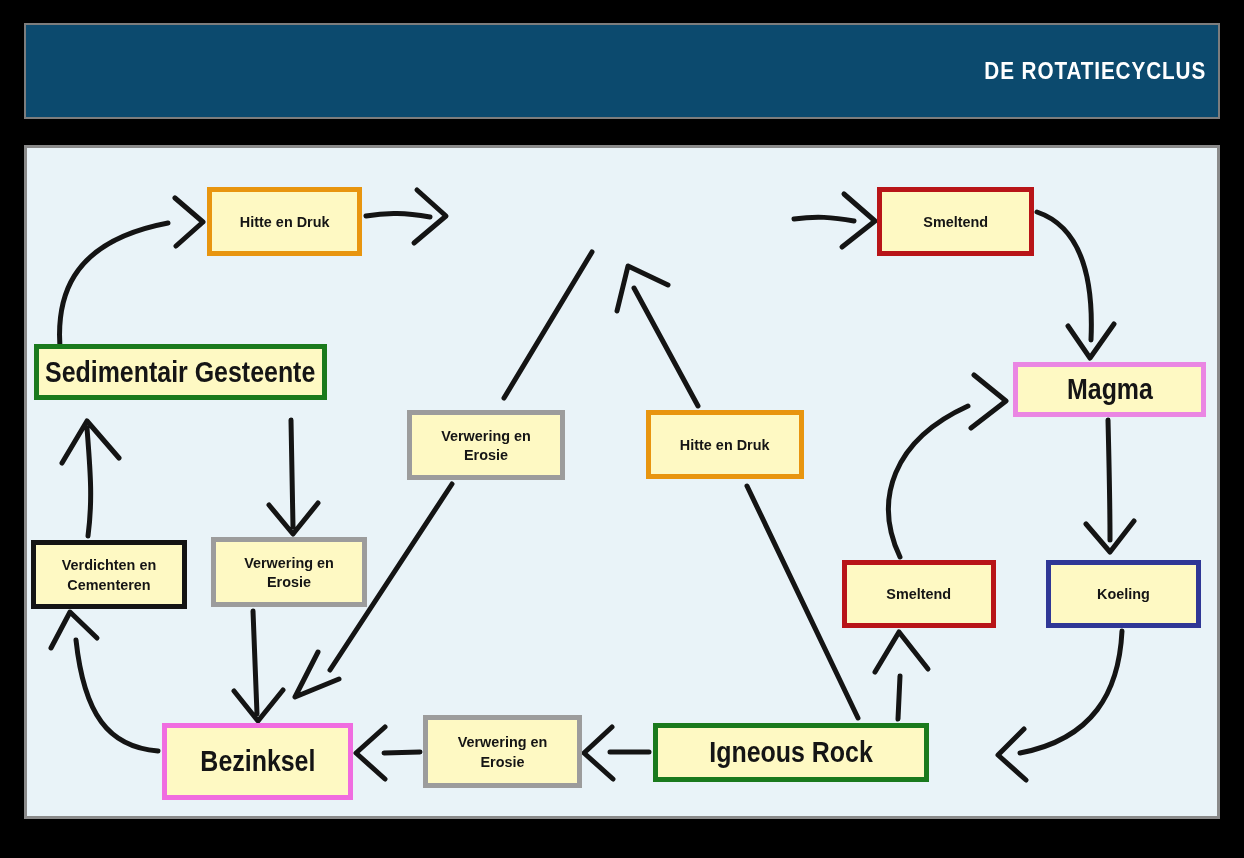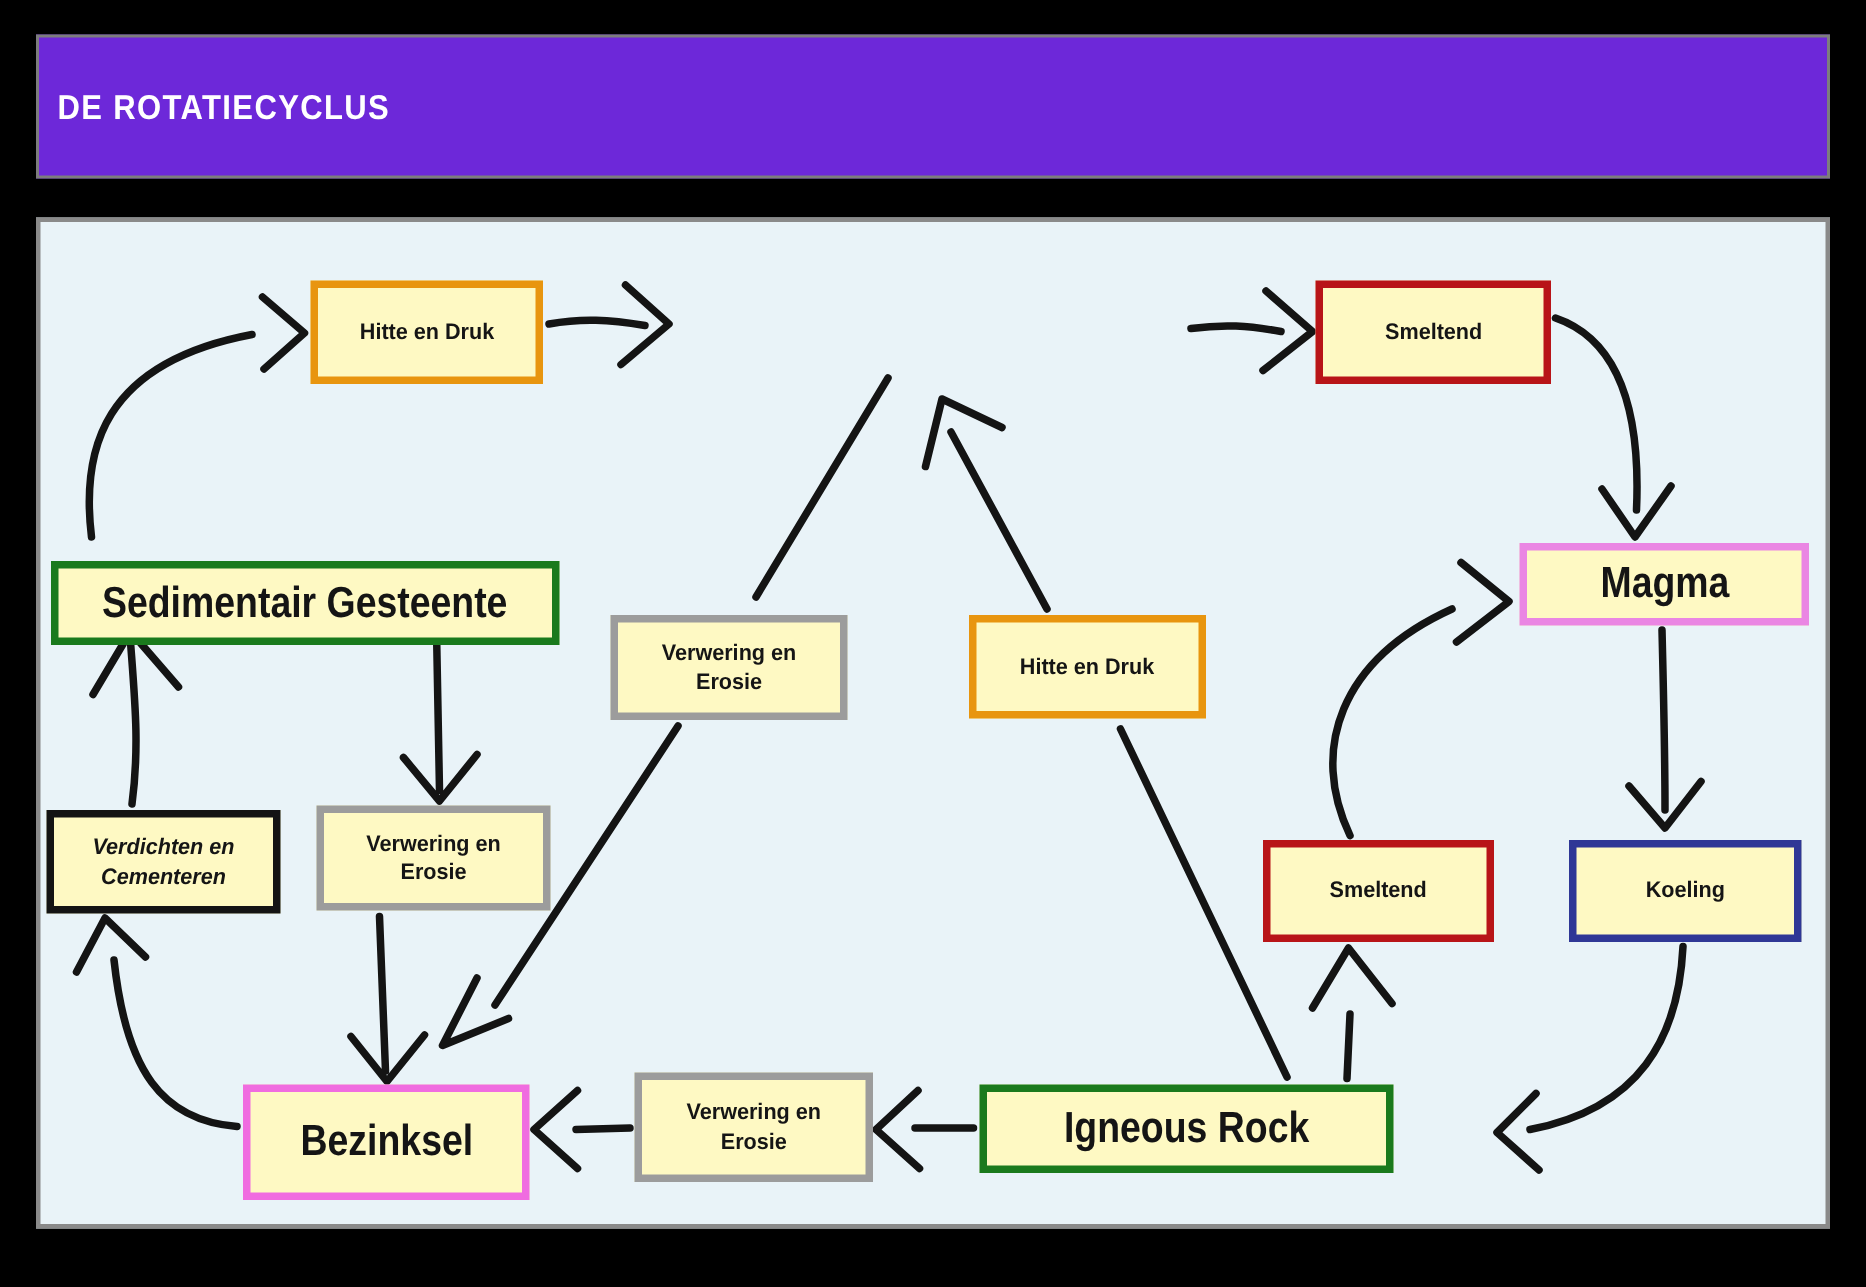--- a/index.html
+++ b/index.html
@@ -1,36 +1,36 @@
 <!DOCTYPE html>
 <html><head>
 <meta charset="utf-8">
 <style>
   html,body{margin:0;padding:0;background:#000;}
   #page{position:relative;width:1244px;height:858px;background:#000;
         font-family:"Liberation Sans",sans-serif;overflow:hidden;}
   #titlebox{position:absolute;left:24px;top:23px;width:1196px;height:96px;
-        border:2px solid #7d7d7d;box-sizing:border-box;background:#6d28d9;
-        display:flex;align-items:center;justify-content:flex-start;}
+        border:2px solid #7d7d7d;box-sizing:border-box;background:#0c4a6e;
+        display:flex;align-items:center;justify-content:flex-end;}
   #title{color:#fff;font-weight:bold;font-size:23px;letter-spacing:1px;
         display:inline-block;transform:scaleX(.9);white-space:nowrap;}
   #panel{position:absolute;left:24px;top:145px;width:1196px;height:674px;
         background:#e9f3f8;border:3px solid #8a8a8a;box-sizing:border-box;z-index:1;}
   #arrows{position:absolute;left:0;top:0;width:1244px;height:858px;z-index:2;}
   #arrows path{fill:none;stroke:#141414;stroke-width:5;stroke-linecap:round;stroke-linejoin:round;}
   .node{position:absolute;background:#fef9c3;border:5px solid #000;box-sizing:border-box;
         display:flex;align-items:center;justify-content:center;text-align:center;z-index:3;}
   .lbl{font-weight:bold;color:#151515;display:inline-block;}
   .sm .lbl{font-size:15px;line-height:1.3;transform:scaleX(.96);padding:0 3px;}
   .lg .lbl{font-size:29px;transform:scaleX(.86);white-space:nowrap;}
   .green{border-color:#1a7a1d;}
   .orange{border-color:#e8950f;}
   .red{border-color:#b81418;}
   .grayb{border-color:#9c9c9c;}
-  .blackb{border-color:#141414;font-style:italic;}
+  .blackb{border-color:#141414;}
   .violet{border-color:#ea86e3;}
   .pink{border-color:#f06ce0;}
   .blue{border-color:#2f3796;}
 </style>
 </head>
 <body>
 
 <div id="page">
 
   <div id="titlebox">
@@ -64,21 +64,21 @@
 
 
   <div class="node sm red" style="left:877px;top:187px;width:157px;height:69px">
     <span class="lbl">Smeltend</span>
   </div>
 
   <div class="node lg violet" style="left:1013px;top:362px;width:193px;height:55px">
     <span class="lbl">Magma</span>
   </div>
 
-  <div class="node lg green" style="left:34px;top:374px;width:339px;height:56px">
+  <div class="node lg green" style="left:34px;top:344px;width:293px;height:56px">
     <span class="lbl">Sedimentair Gesteente</span>
   </div>
 
   <div class="node sm grayb" style="left:407px;top:410px;width:158px;height:70px">
     <span class="lbl">Verwering en Erosie</span>
   </div>
 
   <div class="node sm orange" style="left:646px;top:410px;width:158px;height:69px">
     <span class="lbl">Hitte en Druk</span>
   </div>

